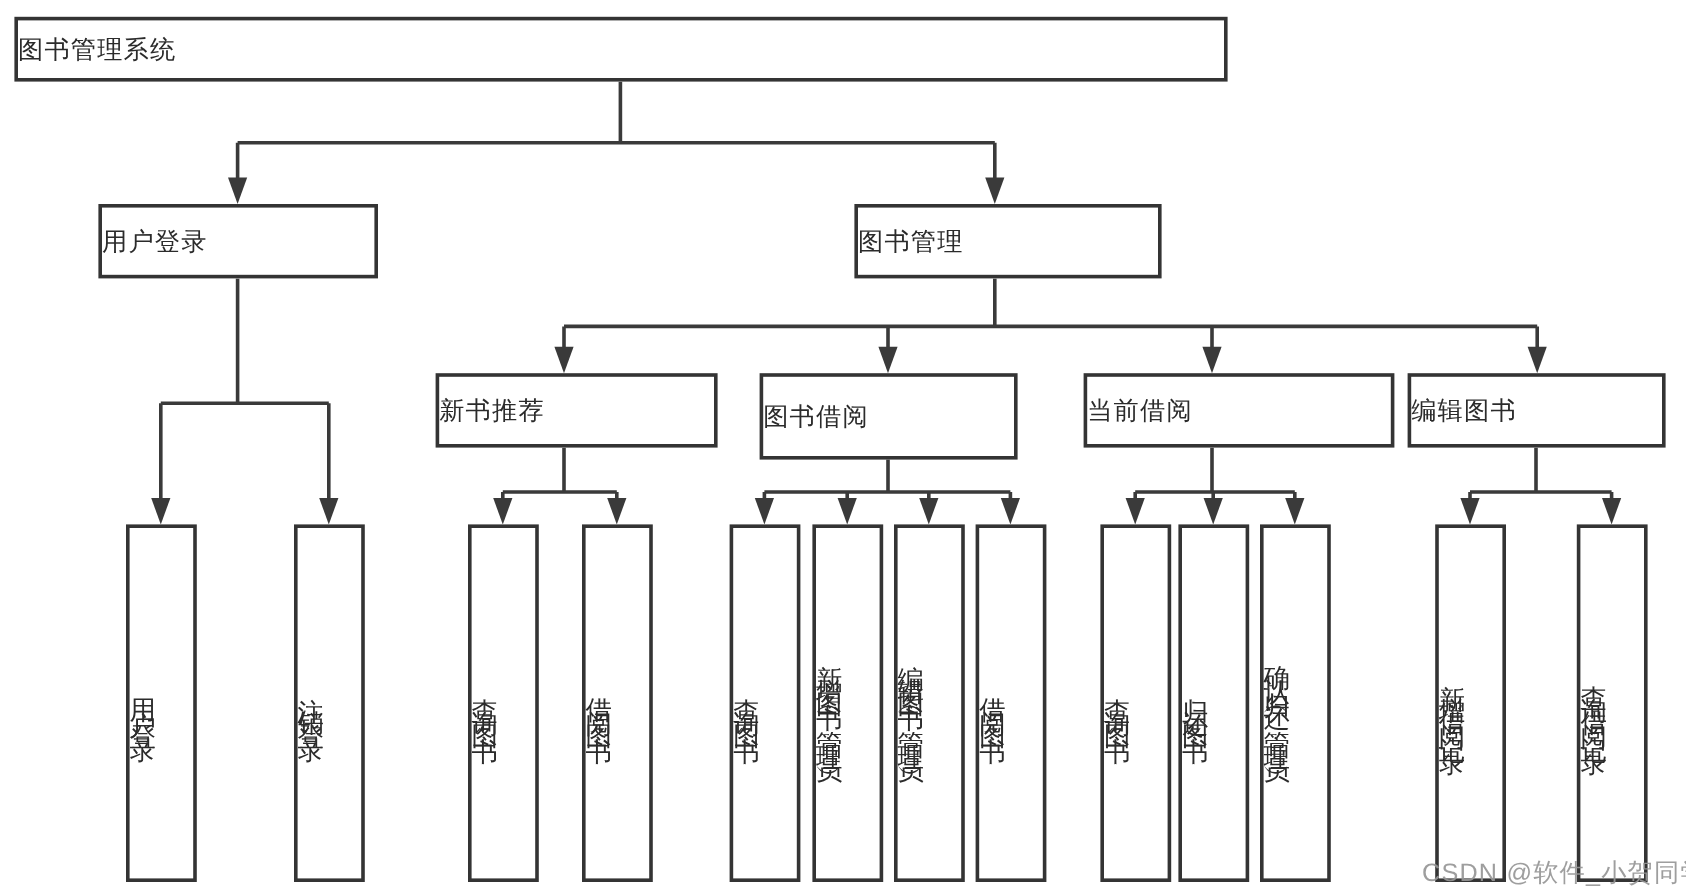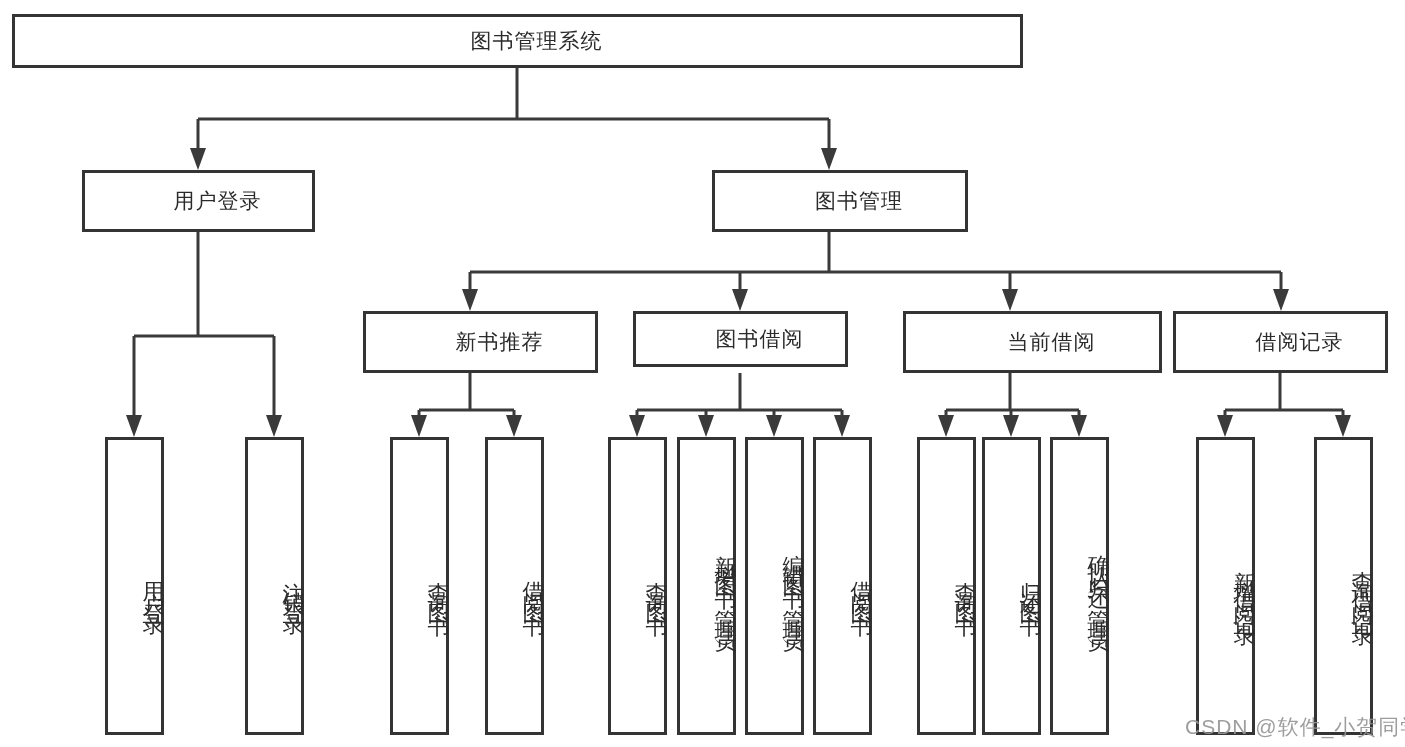--- a/index.html
+++ b/index.html
@@ -3,21 +3,21 @@
 <meta charset="utf-8">
 <style>
   html,body{margin:0;padding:0;background:#ffffff;}
   .canvas{
     position:relative;width:1405px;height:747px;background:#ffffff;overflow:hidden;
     font-family:"Liberation Sans","DejaVu Sans",sans-serif;
   }
   svg.wires{position:absolute;left:0;top:0;width:1405px;height:747px;pointer-events:none;}
   .node{
     position:absolute;background:#ffffff;border:3px solid #343434;box-sizing:border-box;
-    display:flex;align-items:center;justify-content:center;color:#2b2b2b;padding-left:38px;
+    display:flex;align-items:center;color:#2b2b2b;
   }
   .node.h{font-size:21px;letter-spacing:1px;white-space:nowrap;}
   .vtext{
     writing-mode:vertical-rl;font-size:22px;letter-spacing:11px;line-height:1;
     color:#2b2b2b;
   }
   .watermark{
     position:absolute;left:1185px;top:713px;font-size:21px;letter-spacing:1px;
     color:rgba(150,150,150,0.92);white-space:nowrap;
   }
@@ -77,28 +77,28 @@
   <div class="node h" style="left:82px;top:170px;width:233px;height:62px">
     <span>用户登录</span>
   </div>
   <div class="node h" style="left:712px;top:170px;width:256px;height:62px">
     <span>图书管理</span>
   </div>
 
   <div class="node h" style="left:363px;top:311px;width:235px;height:62px">
     <span>新书推荐</span>
   </div>
-  <div class="node h" style="left:633px;top:311px;width:215px;height:56px">
+  <div class="node h" style="left:633px;top:311px;width:215px;height:72px">
     <span>图书借阅</span>
   </div>
   <div class="node h" style="left:903px;top:311px;width:259px;height:62px">
     <span>当前借阅</span>
   </div>
   <div class="node h" style="left:1173px;top:311px;width:215px;height:62px">
-    <span>借阅记录</span>
+    <span>编辑图书</span>
   </div>
 
   <div class="node v" style="left:105px;top:437px;width:59px;height:298px">
     <span class="vtext">用户登录</span>
   </div>
   <div class="node v" style="left:245px;top:437px;width:59px;height:298px">
     <span class="vtext">注销登录</span>
   </div>
 
   <div class="node v" style="left:390px;top:437px;width:59px;height:298px">

